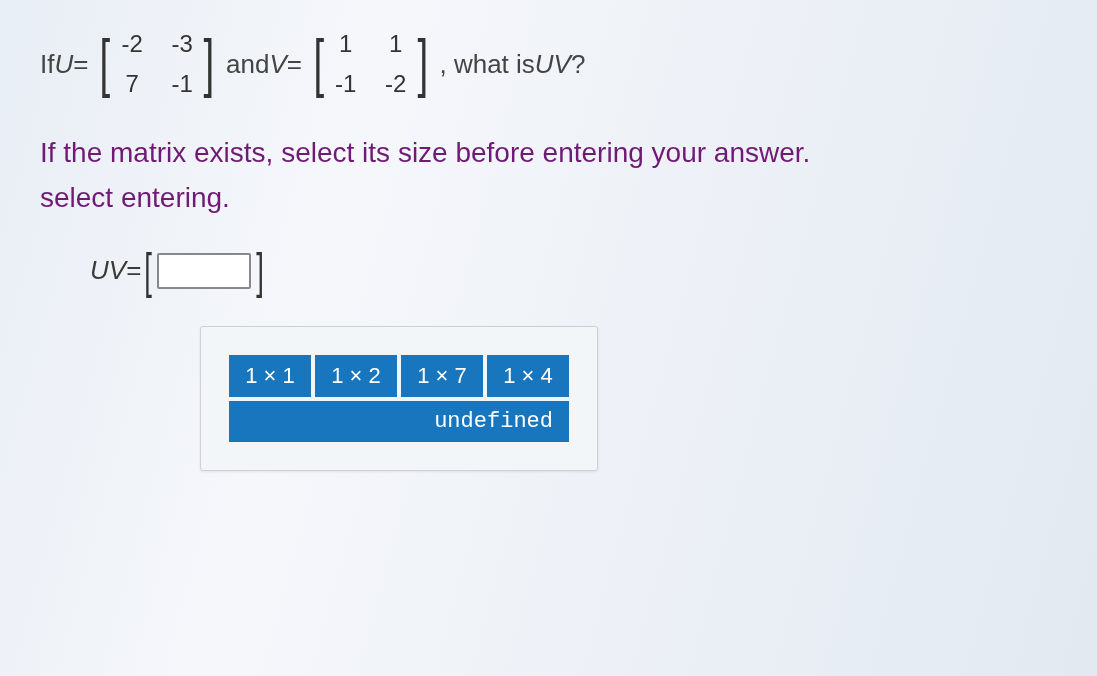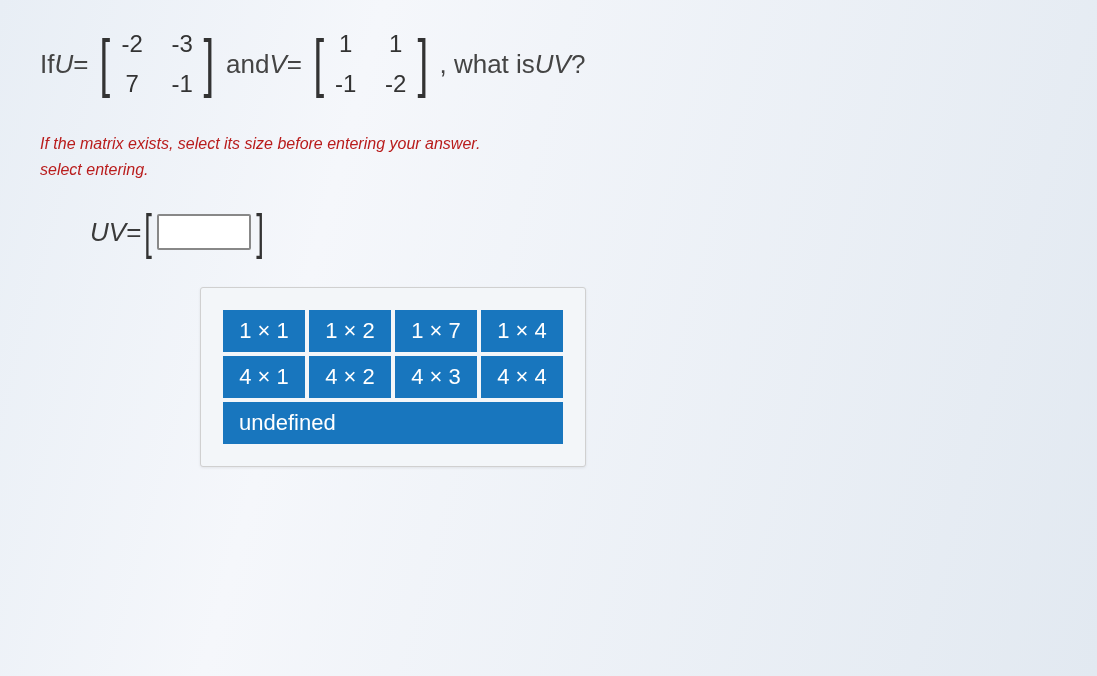--- a/index.html
+++ b/index.html
@@ -41,23 +41,22 @@
       row-gap: 12px;
       margin: 0 4px;
       font-size: 24px;
       color: #333;
     }
     .matrix-body span {
       text-align: center;
       min-width: 28px;
     }
     .instruction {
-      font-size: 16px;
-      font-style: italic;
-      color: #b91c1c;
+      font-size: 28px;
+      color: #701a75;
       line-height: 1.6;
       margin-bottom: 25px;
     }
     .answer-line {
       display: flex;
       align-items: center;
       margin-left: 50px;
       margin-bottom: 30px;
       font-size: 26px;
     }
@@ -77,37 +76,38 @@
       width: 90px;
       height: 32px;
       margin: 0 2px;
       border-radius: 2px;
     }
     .size-table {
       margin-left: 160px;
       border-collapse: separate;
       border-spacing: 4px;
       background: #f3f6f9;
-      padding: 18px;
+      padding: 24px;
       border: 1px solid #d0d0d0;
       border-radius: 3px;
       box-shadow: 0 1px 3px rgba(0,0,0,0.08);
     }
     .size-table td {
       background: #1876be;
       color: #fff;
       padding: 8px 16px;
       font-size: 22px;
       text-align: center;
       cursor: pointer;
       font-family: Verdana, Geneva, sans-serif;
       min-width: 50px;
     }
     .size-table td.undefined {
-      text-align: left;
+      text-align: right;
+      font-family: Liberation Mono, monospace;
     }
   </style>
 </head>
 <body>
 
 <div class="question-line">
   <span>If </span>
   <span class="italic">U</span>
   <span> = </span>
   <span class="matrix">
@@ -153,22 +153,16 @@
 
 <table class="size-table">
   <tbody>
       <tr>
     <td>1 × 1</td>
     <td>1 × 2</td>
     <td>1 × 7</td>
     <td>1 × 4</td>
   </tr>
   <tr>
-    <td>4 × 1</td>
-    <td>4 × 2</td>
-    <td>4 × 3</td>
-    <td>4 × 4</td>
-  </tr>
-  <tr>
     <td colspan="4" class="undefined">undefined</td>
   </tr>
 </tbody>
   </table>
 
 </body></html>

